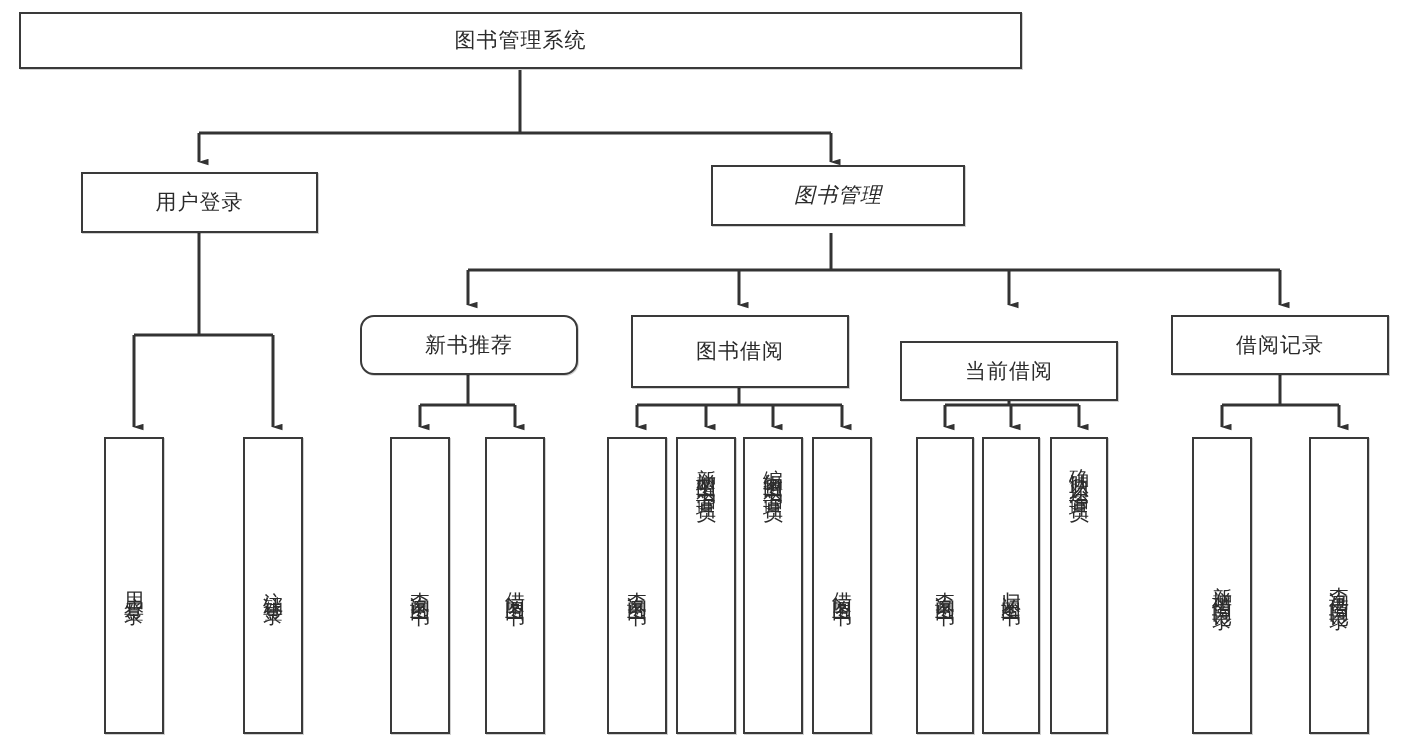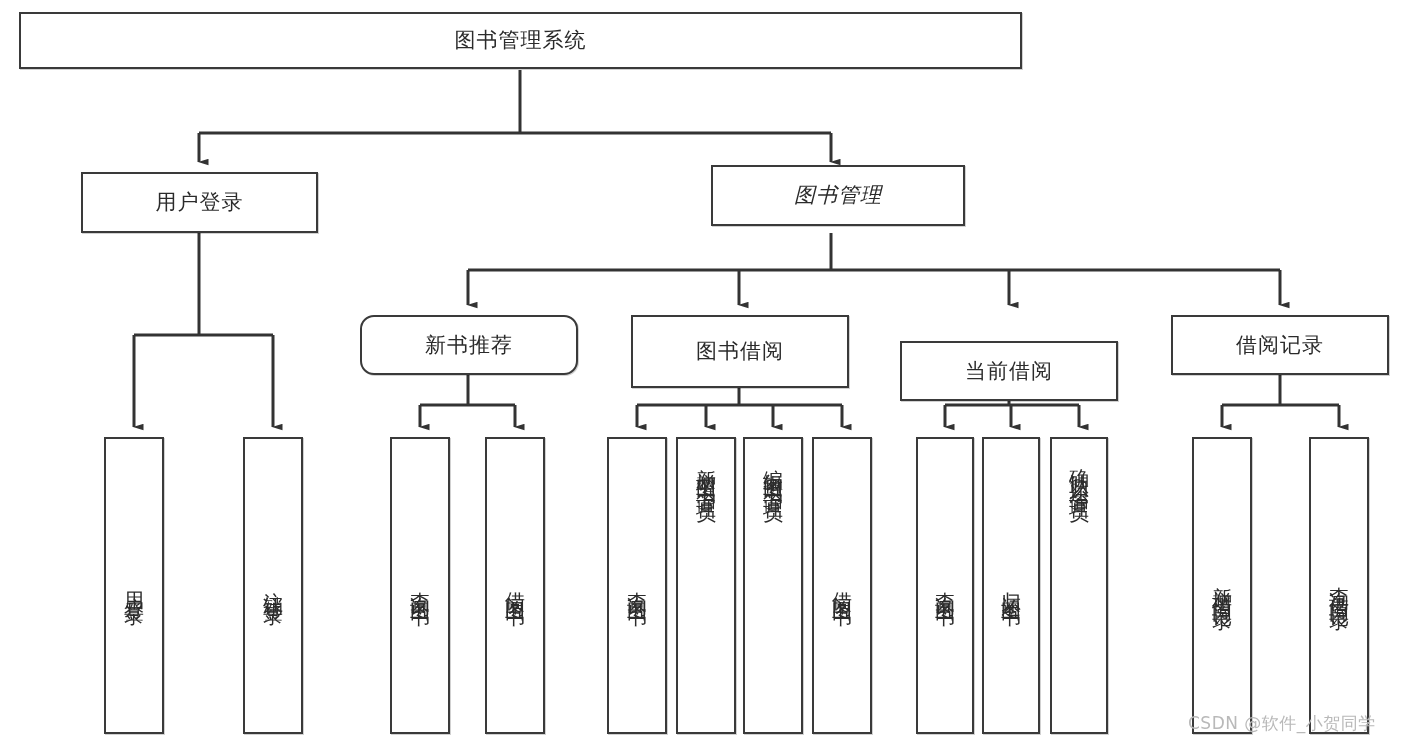--- a/index.html
+++ b/index.html
@@ -183,15 +183,14 @@
     <span class="node-label">确认归还（管理员）</span>
   </div>
 
   <div class="node vertical centered" style="left:1192px; top:437px; width:60px; height:297px;">
     <span class="node-label">新增借阅记录</span>
   </div>
   <div class="node vertical centered" style="left:1309px; top:437px; width:60px; height:297px;">
     <span class="node-label">查询借阅记录</span>
   </div>
 
-  <div class="watermark">CSDN @软件_小贺同学</div>
 
 </div>
 
 </body></html>

